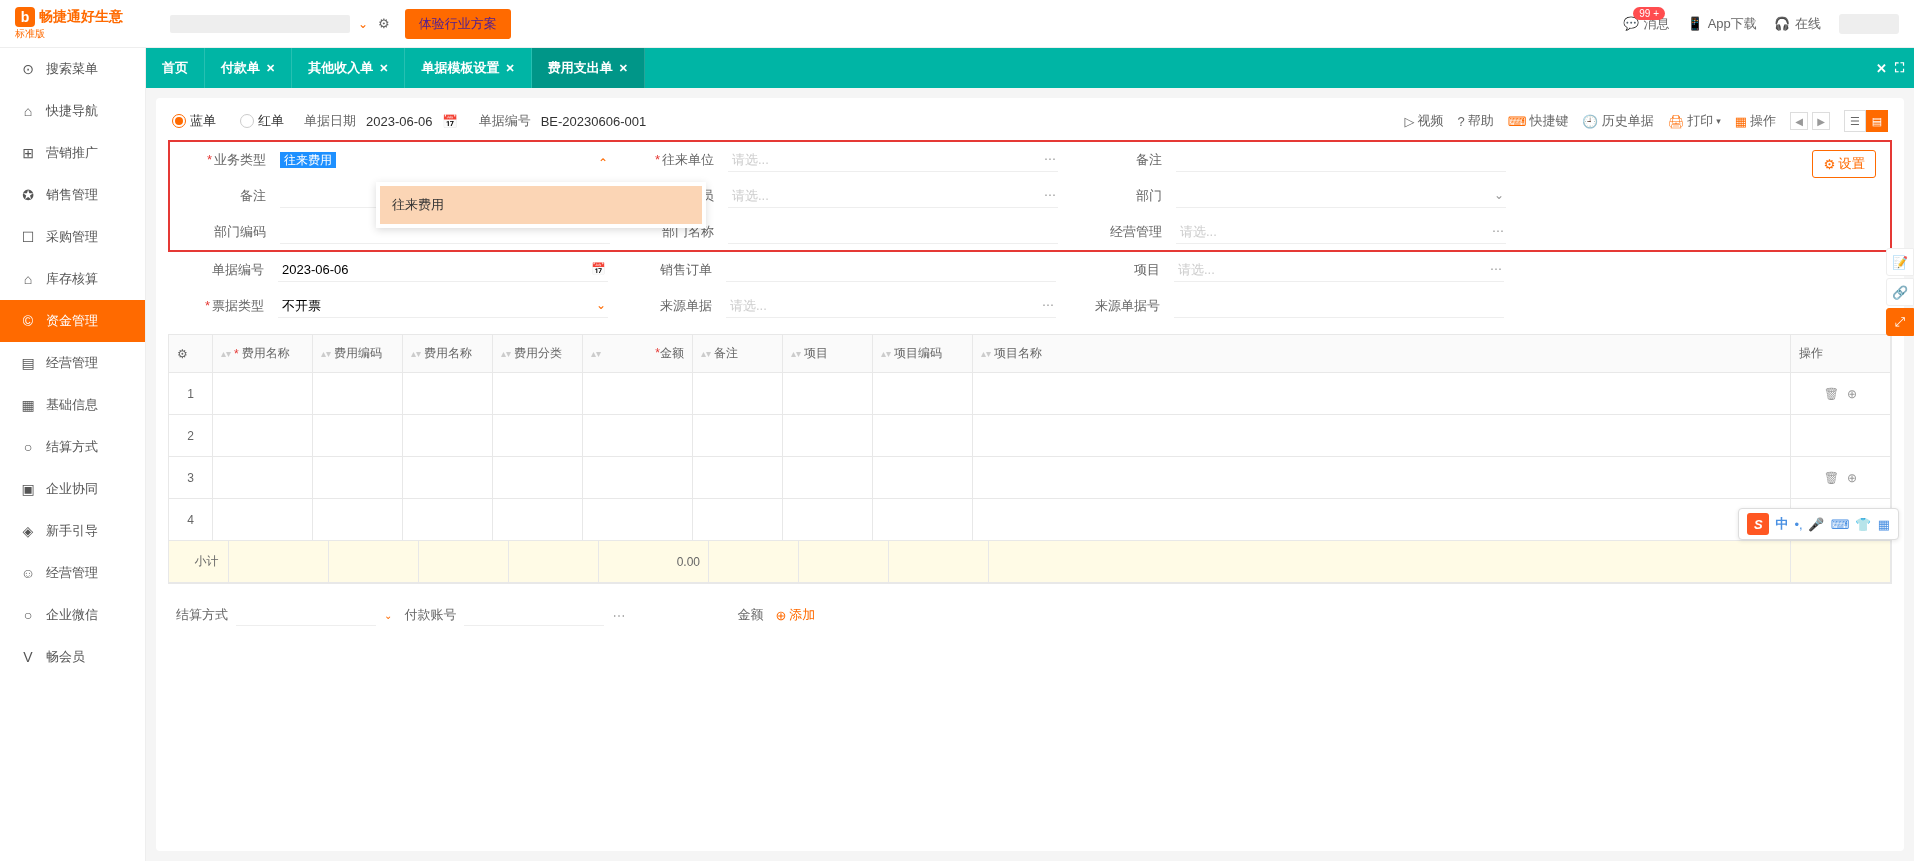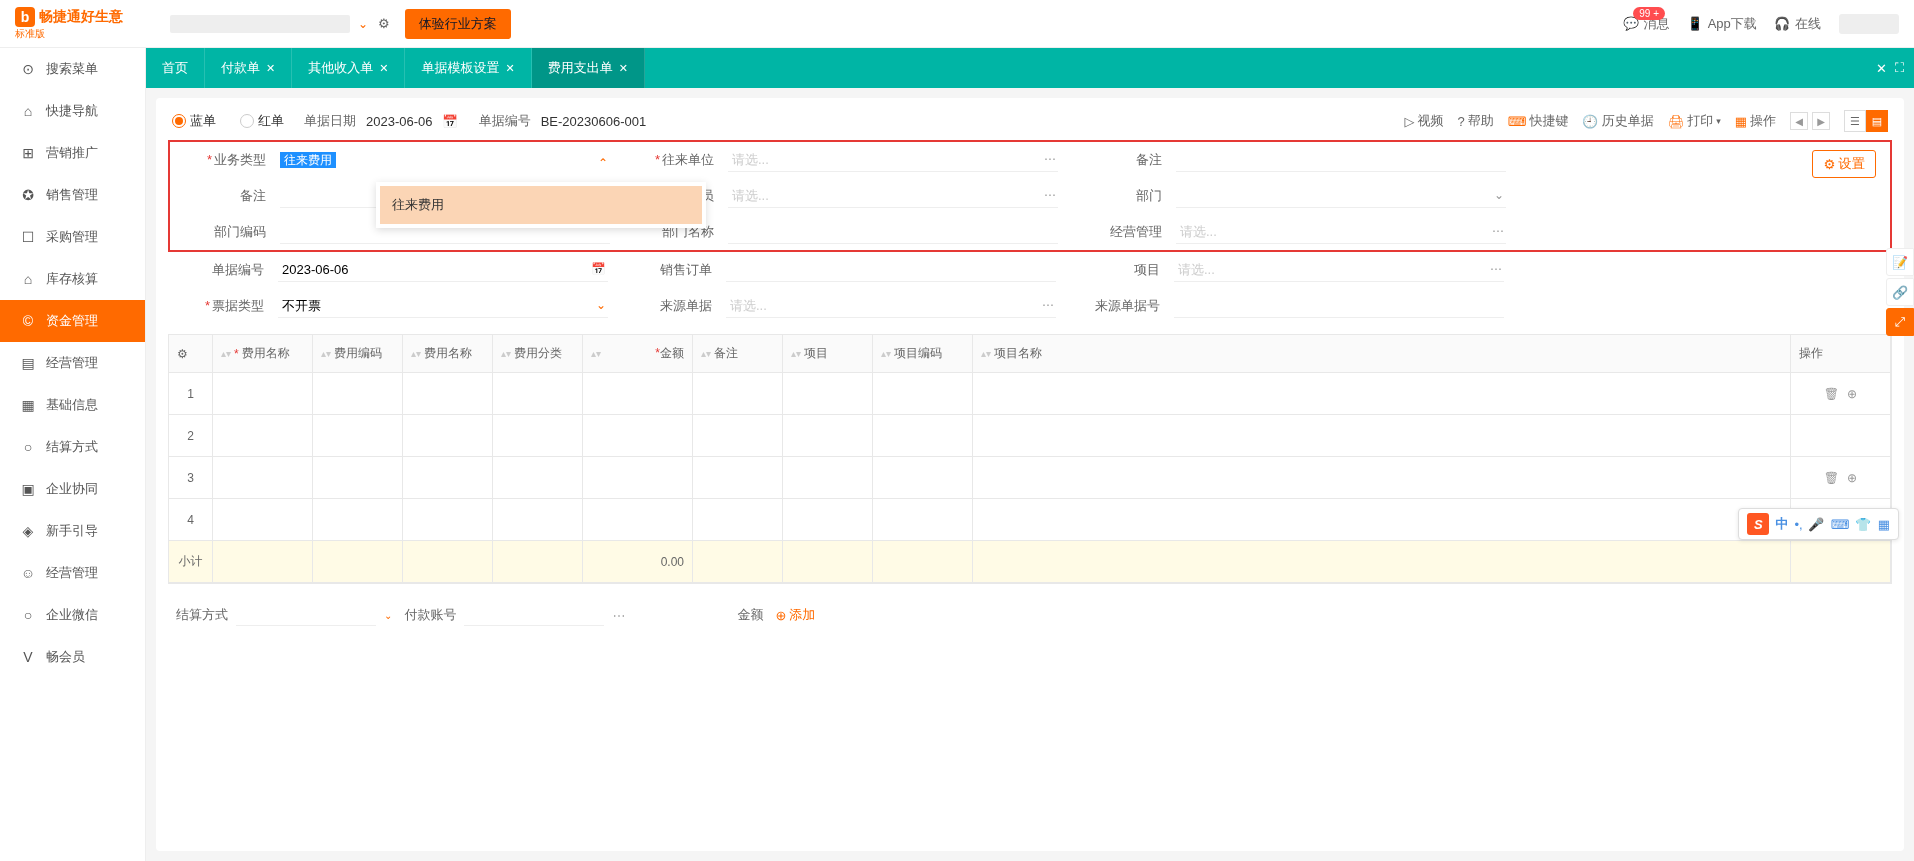--- a/index.html
+++ b/index.html
@@ -9,40 +9,40 @@
     .top-header { height: 48px; background: #fff; display: flex; align-items: center; padding: 0 15px; border-bottom: 1px solid #eee; }
     .logo-area { width: 130px; display: flex; flex-direction: column; align-items: flex-start; }
     .logo { display: flex; align-items: center; gap: 4px; }
     .logo-icon { width: 20px; height: 20px; background: #ff6a00; border-radius: 4px; color: #fff; display: flex; align-items: center; justify-content: center; font-weight: bold; font-size: 14px; }
     .logo-text { color: #ff6a00; font-weight: bold; font-size: 14px; }
     .logo-sub { color: #ff6a00; font-size: 10px; }
     .org-select { display: flex; align-items: center; gap: 8px; margin-left: 25px; color: #999; }
     .org-name { width: 180px; height: 18px; background: #eee; border-radius: 2px; }
     .chevron-down { color: #ff6a00; font-size: 12px; }
     .gear { color: #666; margin-left: 10px; cursor: pointer; }
-    .btn-orange { background: #ff6a00; color: #0f172a; padding: 6px 14px; border: none; border-radius: 3px; margin-left: 15px; cursor: pointer; font-size: 13px; }
+    .btn-orange { background: #ff6a00; color: #4c1d95; padding: 6px 14px; border: none; border-radius: 3px; margin-left: 15px; cursor: pointer; font-size: 13px; }
     .header-right { margin-left: auto; display: flex; align-items: center; gap: 18px; color: #666; }
     .hr-item { display: flex; align-items: center; gap: 4px; cursor: pointer; position: relative; }
     .badge { background: #ff4d4f; color: #fff; font-size: 10px; padding: 1px 6px; border-radius: 8px; position: absolute; top: -8px; left: 10px; }
     .avatar-blur { width: 60px; height: 20px; background: #eee; border-radius: 3px; }
 
     
     .layout { display: flex; height: calc(100vh - 48px); }
     
     
     .sidebar { width: 146px; background: #fff; border-right: 1px solid #eee; overflow-y: auto; }
     .side-item { display: flex; align-items: center; gap: 10px; padding: 12px 20px; cursor: pointer; color: #555; }
     .side-item.active { background: #ff6a00; color: #fff; }
     .side-icon { width: 16px; height: 16px; display: flex; align-items: center; justify-content: center; font-size: 14px; }
 
     
     .main { flex: 1; display: flex; flex-direction: column; background: #f5f5f5; position: relative; }
     
     
-    .tabs { height: 40px; background: #00b5a5; display: flex; align-items: center; }
+    .tabs { height: 40px; background: #00b5a5; display: flex; align-items: center; font-weight: bold; }
     .tab { padding: 0 16px; height: 100%; display: flex; align-items: center; gap: 6px; color: #fff; cursor: pointer; font-size: 13px; border-right: 1px solid rgba(255,255,255,0.15); }
     .tab.active { background: #009688; }
     .tab-close { font-size: 11px; cursor: pointer; }
     .tabs-right { margin-left: auto; display: flex; align-items: center; gap: 8px; padding-right: 10px; color: #fff; }
     .tabs-right span { cursor: pointer; }
 
     
     .content { flex: 1; margin: 10px; background: #fff; border-radius: 4px; padding: 12px 0; overflow: auto; display: flex; flex-direction: column; position: relative; }
     
     
@@ -461,21 +461,21 @@
             <div class="dt-cell c-remark"></div>
             <div class="dt-cell c-proj"></div>
             <div class="dt-cell c-pcode"></div>
             <div class="dt-cell c-pname"></div>
             <div class="dt-cell c-op">
               <span class="act-icon">🗑</span>
               <span class="act-icon">⊕</span>
             </div>
           </div>
         <div class="dt-row subtotal">
-            <div class="dt-cell c-gear" style="justify-content:center;">小计</div>
+            <div class="dt-cell c-gear" style="justify-content:center;margin-left:16px;">小计</div>
             <div class="dt-cell c-name"></div>
             <div class="dt-cell c-code"></div>
             <div class="dt-cell c-fname"></div>
             <div class="dt-cell c-cat"></div>
             <div class="dt-cell c-amt">0.00</div>
             <div class="dt-cell c-remark"></div>
             <div class="dt-cell c-proj"></div>
             <div class="dt-cell c-pcode"></div>
             <div class="dt-cell c-pname"></div>
             <div class="dt-cell c-op"></div>

